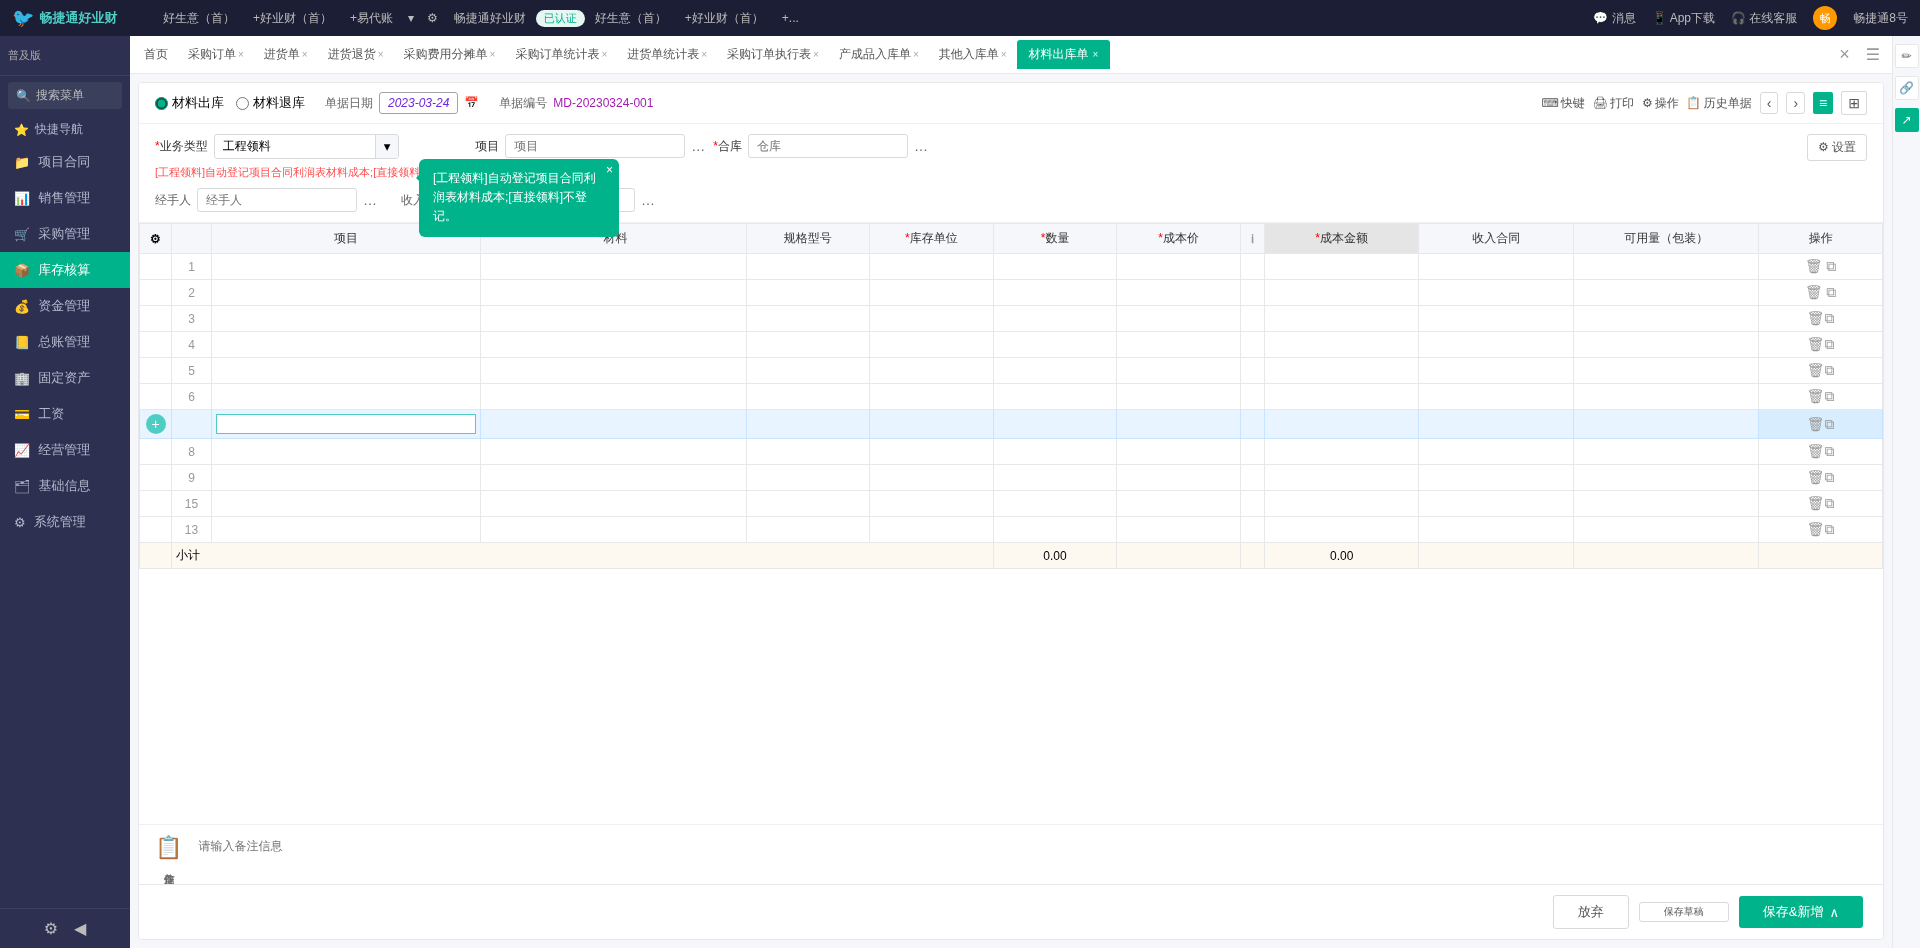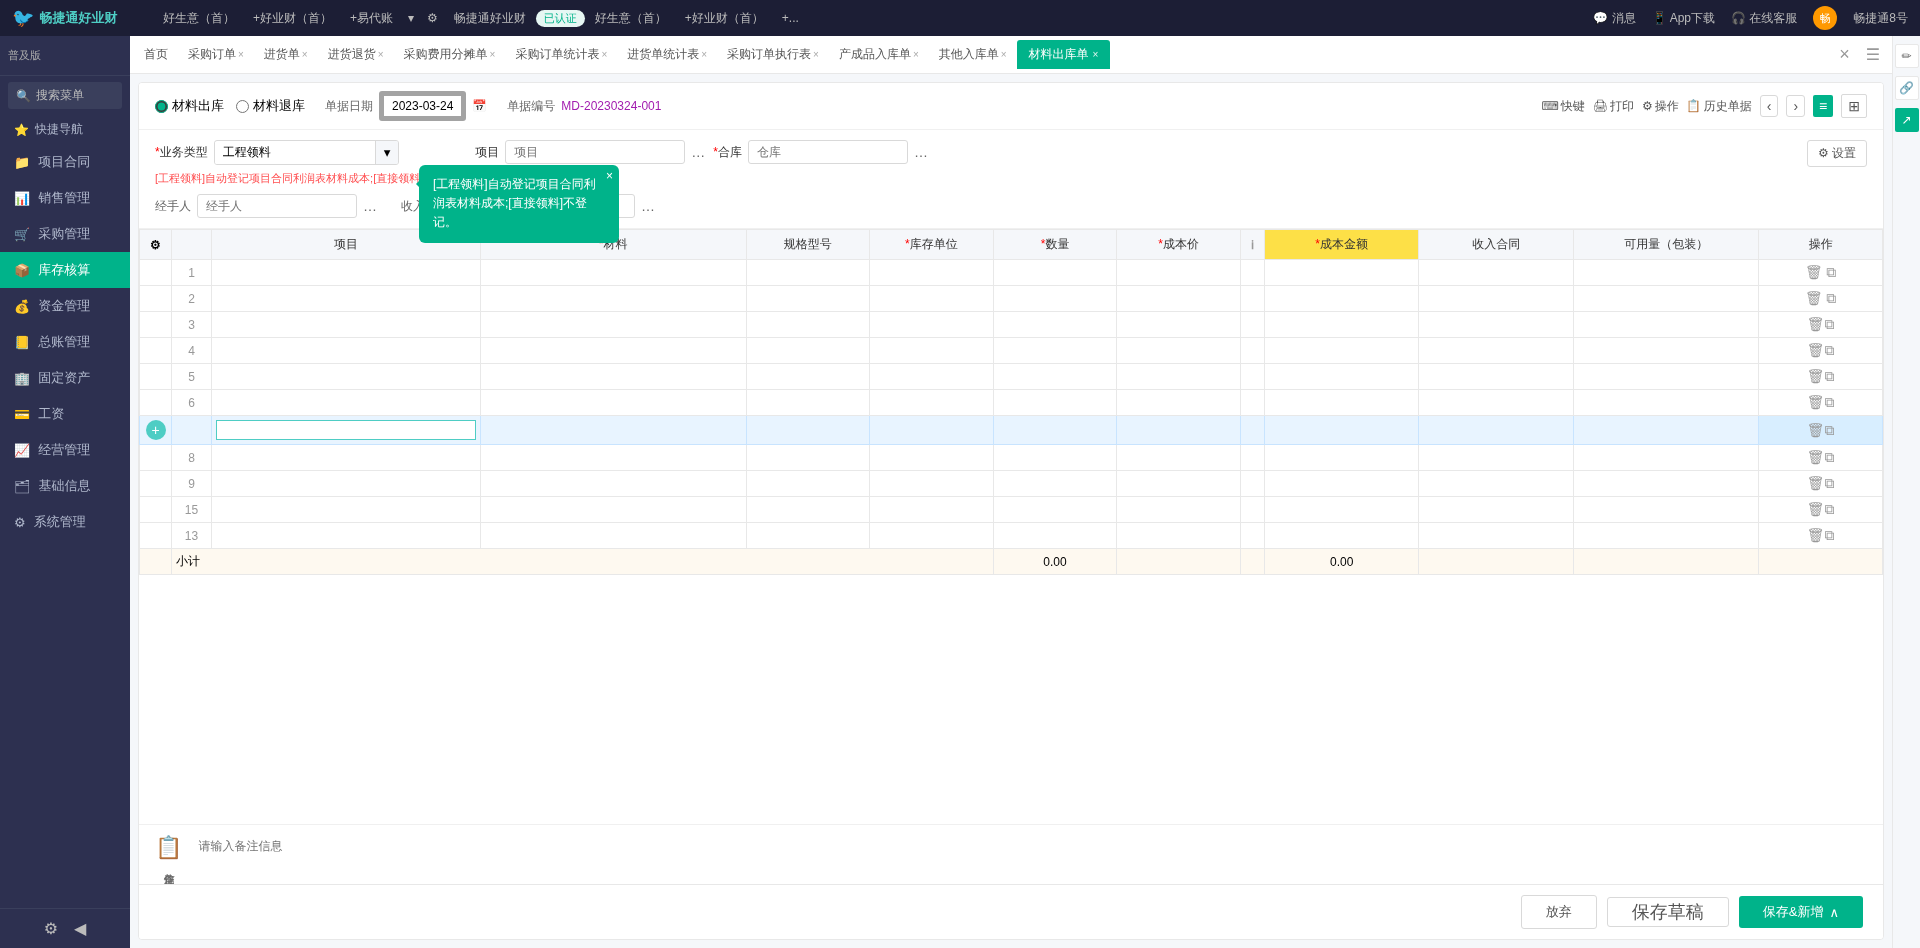--- a/index.html
+++ b/index.html
@@ -159,21 +159,21 @@
               <input type="radio" name="doctype" checked="" style="accent-color: rgb(0, 179, 138);">
               <span>材料出库</span>
             </label>
             <label style="display:flex;align-items:center;gap:4px;font-size:13px;cursor:pointer;">
               <input type="radio" name="doctype" style="accent-color: rgb(0, 179, 138);">
               <span>材料退库</span>
             </label>
           </div>
           <div style="display:flex;align-items:center;gap:6px;">
             <span style="font-size:12px;color:#666;">单据日期</span>
-            <span style="font-size:12px;color:#000000;border:5px solid #a3a3a3;padding:3px 8px;border-radius:3px;cursor:pointer;">2023-03-24</span>
+            <span style="font-size:12px;color:#6d28d9;border:1px solid #a3a3a3;padding:3px 8px;border-radius:3px;cursor:pointer;font-style:italic;">2023-03-24</span>
             <span style="cursor:pointer;color:#999;">📅</span>
           </div>
           <div style="display:flex;align-items:center;gap:6px;">
             <span style="font-size:12px;color:#666;">单据编号</span>
             <span style="font-size:12px;color:#a21caf;">MD-20230324-001</span>
           </div>
           <div style="margin-left:auto;display:flex;align-items:center;gap:8px;">
             <button style="background:none;border:none;cursor:pointer;font-size:12px;color:#555;display:flex;align-items:center;gap:2px;">
               <span>⌨</span>
               <span>快键</span>
@@ -256,21 +256,21 @@
               <tr>
                 <th style="background:#f5f7fa;border:1px solid #e8e8e8;padding:6px 8px;width:32px;cursor:pointer;">⚙</th>
                 <th style="background:#f5f7fa;border:1px solid #e8e8e8;padding:6px 8px;width:40px;color:#999;"></th>
                 <th style="background:#f5f7fa;border:1px solid #e8e8e8;padding:6px 8px;min-width:100px;font-weight:500;color:#333;">项目</th>
                 <th style="background:#f5f7fa;border:1px solid #e8e8e8;padding:6px 8px;min-width:120px;font-weight:500;color:#333;"><span style="color:red;">*</span>材料</th>
                 <th style="background:#f5f7fa;border:1px solid #e8e8e8;padding:6px 8px;min-width:80px;font-weight:500;color:#333;">规格型号</th>
                 <th style="background:#f5f7fa;border:1px solid #e8e8e8;padding:6px 8px;min-width:80px;font-weight:500;color:#333;"><span style="color:red;">*</span>库存单位</th>
                 <th style="background:#f5f7fa;border:1px solid #e8e8e8;padding:6px 8px;min-width:80px;font-weight:500;color:#333;"><span style="color:red;">*</span>数量</th>
                 <th style="background:#f5f7fa;border:1px solid #e8e8e8;padding:6px 8px;min-width:80px;font-weight:500;color:#333;"><span style="color:red;">*</span>成本价</th>
                 <th style="background:#f5f7fa;border:1px solid #e8e8e8;padding:6px 4px;width:24px;cursor:pointer;color:#999;">ℹ</th>
-                <th style="background:#fde047;border:1px solid #e8e8e8;padding:6px 8px;min-width:100px;font-weight:500;color:#333;"><span style="color:red;">*</span>成本金额</th>
+                <th style="background:#e5e5e5;border:1px solid #e8e8e8;padding:6px 8px;min-width:100px;font-weight:500;color:#333;"><span style="color:red;">*</span>成本金额</th>
                 <th style="background:#f5f7fa;border:1px solid #e8e8e8;padding:6px 8px;min-width:100px;font-weight:500;color:#333;">收入合同</th>
                 <th style="background:#f5f7fa;border:1px solid #e8e8e8;padding:6px 8px;min-width:120px;font-weight:500;color:#333;">可用量（包装）</th>
                 <th style="background:#f5f7fa;border:1px solid #e8e8e8;padding:6px 8px;min-width:80px;font-weight:500;color:#333;">操作</th>
               </tr>
             </thead>
             <tbody>
 
               <tr>
                 <td style="border:1px solid #e8e8e8;padding:4px;text-align:center;"></td>
                 <td style="border:1px solid #e8e8e8;padding:4px;text-align:center;color:#999;">1</td>
@@ -465,21 +465,21 @@
         <div style="padding:10px 16px;border-top:1px solid #f0f0f0;background:#fff;display:flex;align-items:flex-start;gap:12px;min-height:60px;">
           <div style="display:flex;flex-direction:column;align-items:center;gap:4px;">
             <span style="color:#00b38a;font-size:22px;">📋</span>
             <span style="font-size:11px;color:#666;writing-mode:vertical-rl;">备注信息</span>
           </div>
           <input type="text" style="flex: 1 1 0%; border: none; outline: none; font-size: 12px; color: rgb(153, 153, 153); padding: 4px;" placeholder="请输入备注信息">
         </div>
 
         <div style="padding:10px 20px;border-top:1px solid #e8e8e8;background:#fff;display:flex;justify-content:flex-end;align-items:center;gap:10px;">
           <button style="background:#fff;border:1px solid #d9d9d9;padding:7px 24px;border-radius:3px;cursor:pointer;font-size:13px;color:#555;">放弃</button>
-          <button style="background:#fff;border:1px solid #d9d9d9;padding:2px 24px;border-radius:3px;cursor:pointer;font-size:18px;color:#555;">保存草稿</button>
+          <button style="background:#fff;border:1px solid #d9d9d9;padding:2px 24px;border-radius:3px;cursor:pointer;font-size:10px;color:#555;">保存草稿</button>
           <button style="background:#00b38a;border:none;padding:7px 24px;border-radius:3px;cursor:pointer;font-size:13px;color:#fff;display:flex;align-items:center;gap:6px;">
             <span>保存&amp;新增</span>
             <span>∧</span>
           </button>
         </div>
       </div>
     </div>
   </div>
 
   <div style="width:28px;background:#f5f7fa;border-left:1px solid #e8e8e8;display:flex;flex-direction:column;align-items:center;padding:8px 0;gap:8px;">

